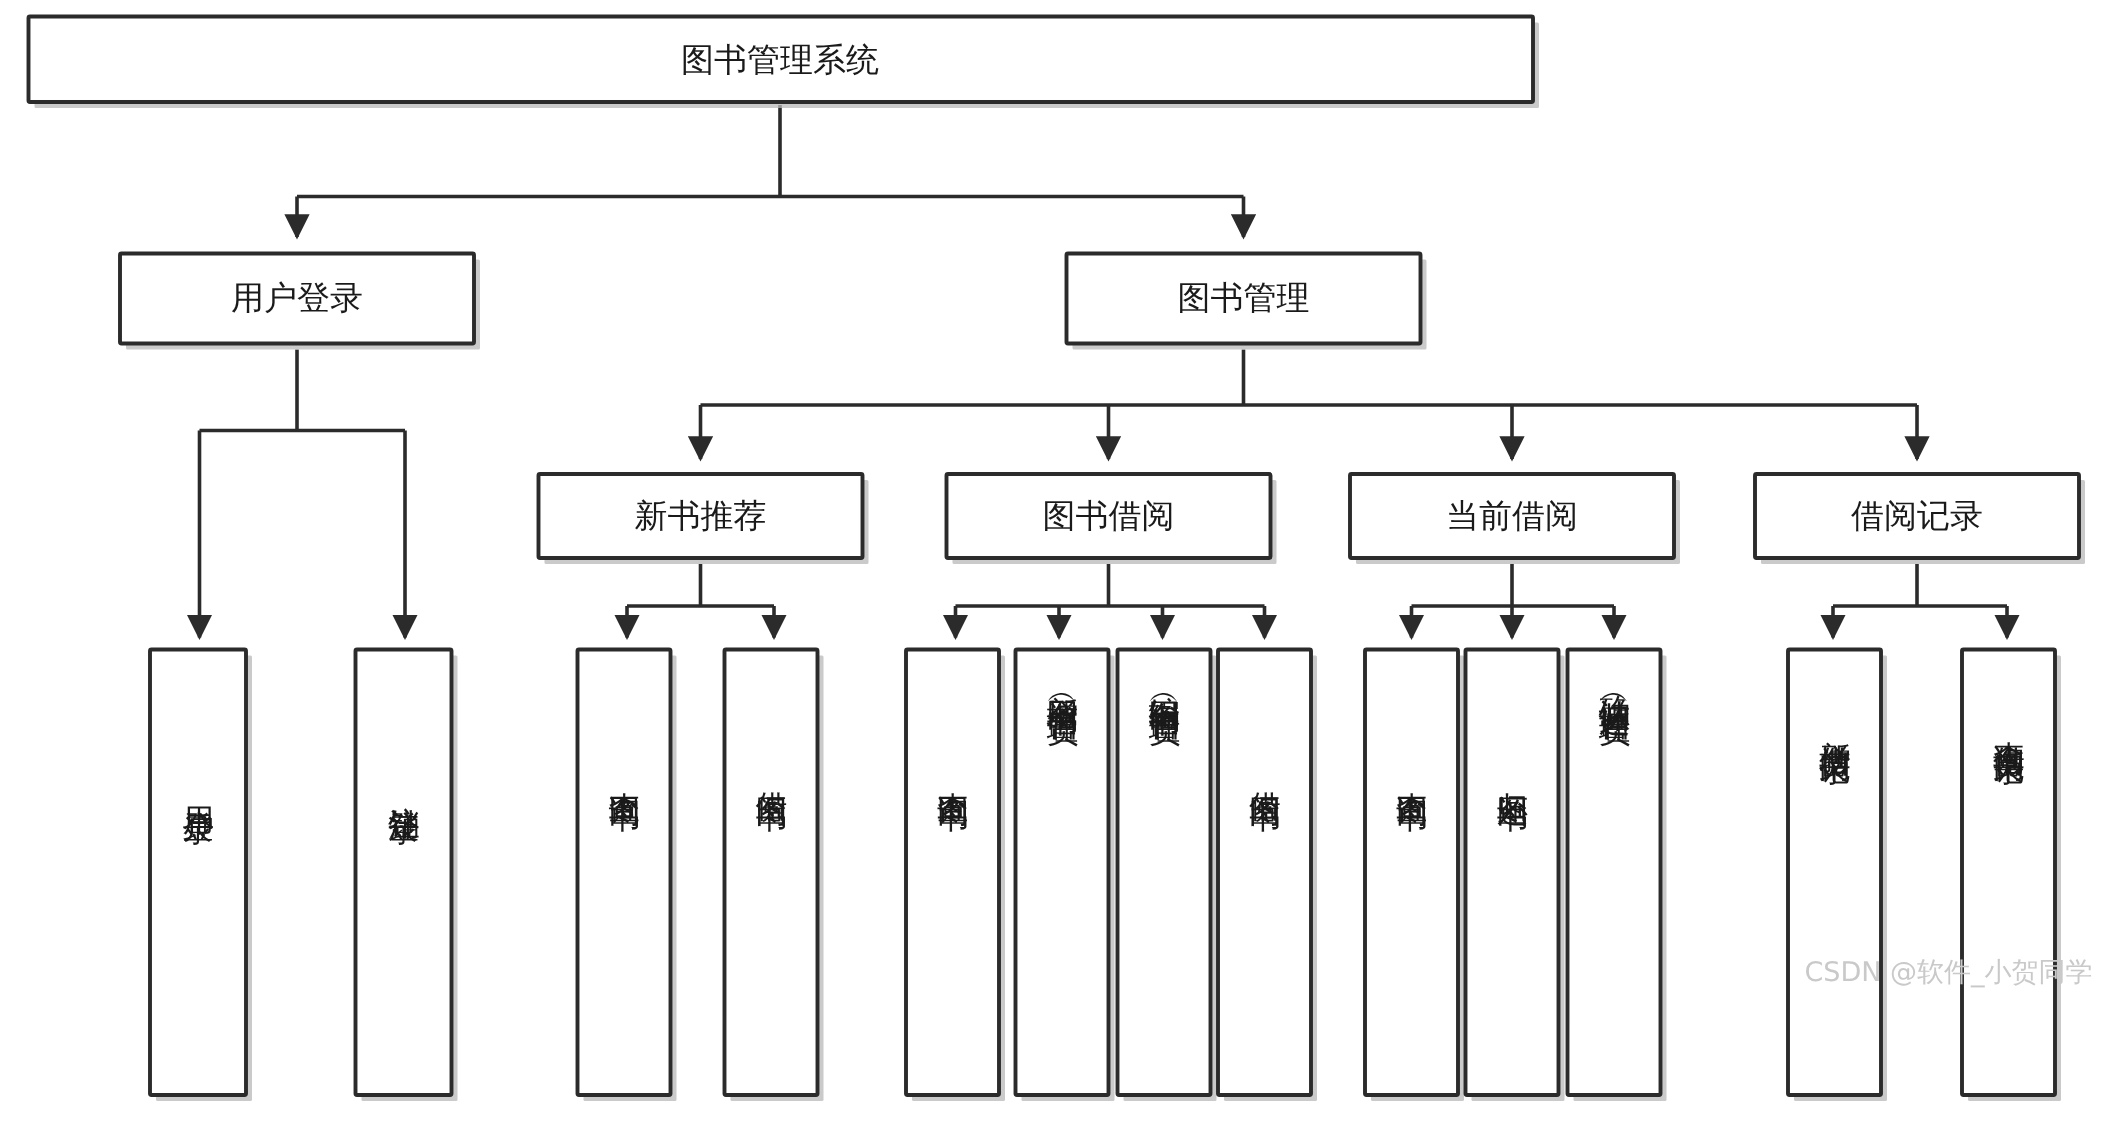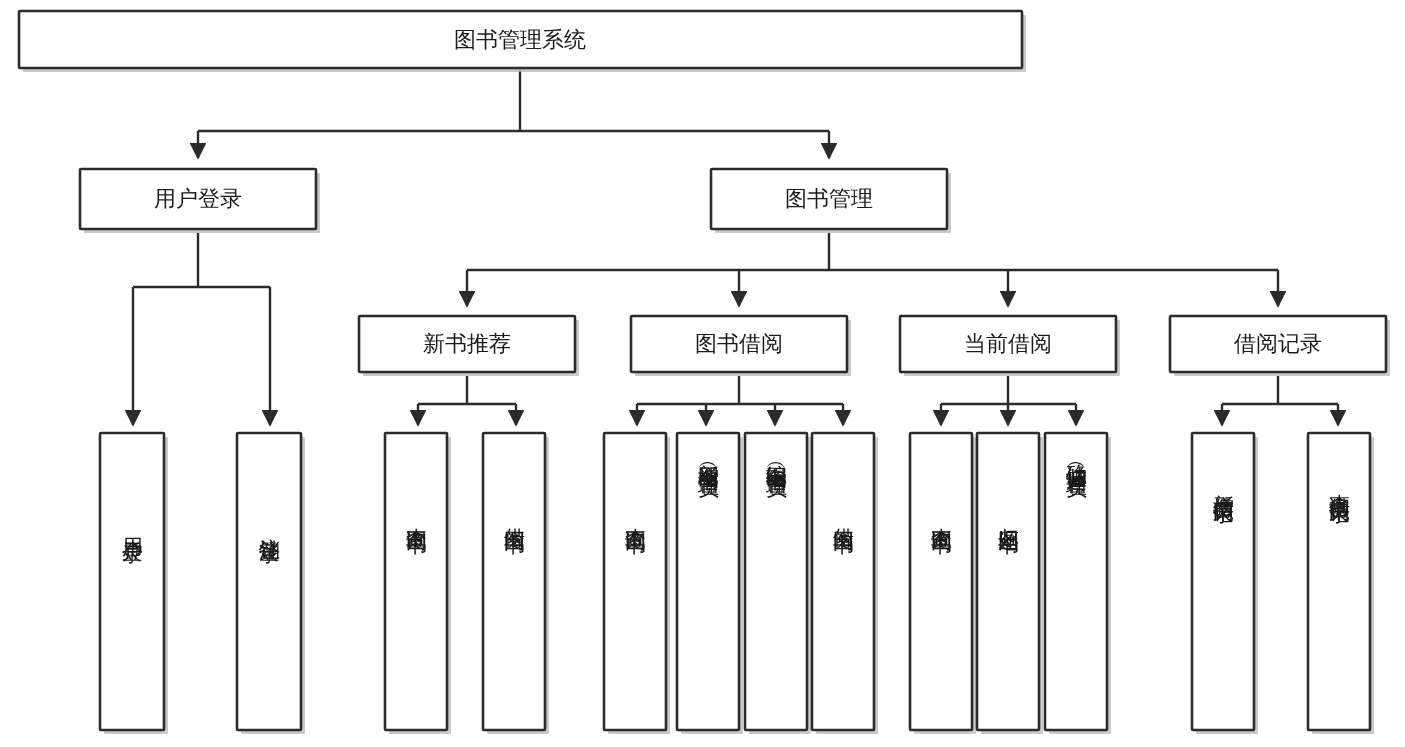--- a/index.html
+++ b/index.html
@@ -267,13 +267,14 @@
     <span class="vert-label" style="margin-top:14px;">确认归还（管理员）</span>
   </div>
 
   <div class="vert-label-wrap" style="left:1192px; top:433px; width:62px; height:297px;">
     <span class="vert-label" style="margin-top:44px;">新增借阅记录</span>
   </div>
   <div class="vert-label-wrap" style="left:1308px; top:433px; width:62px; height:297px;">
     <span class="vert-label" style="margin-top:44px;">查询借阅记录</span>
   </div>
 
+  <div class="watermark">CSDN @软件_小贺同学</div>
 </div>
 
 </body></html>

